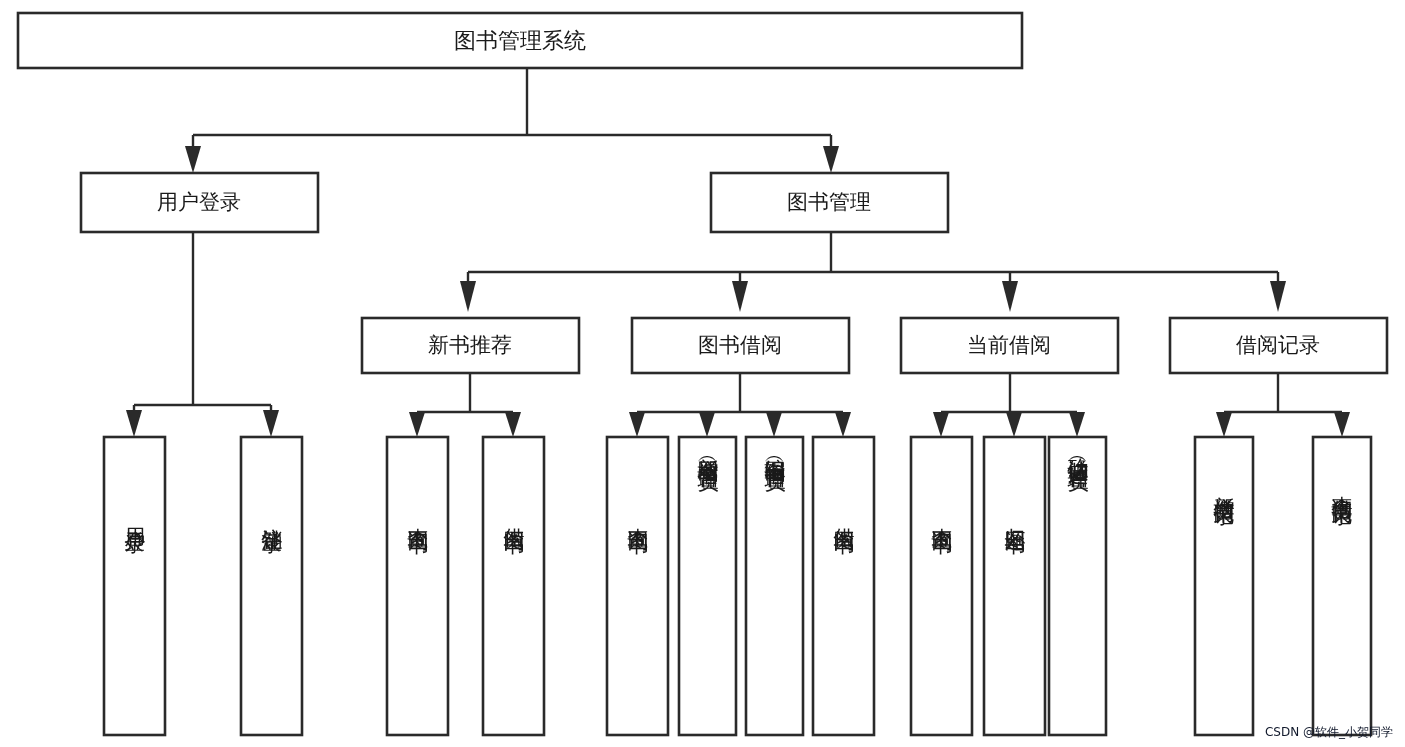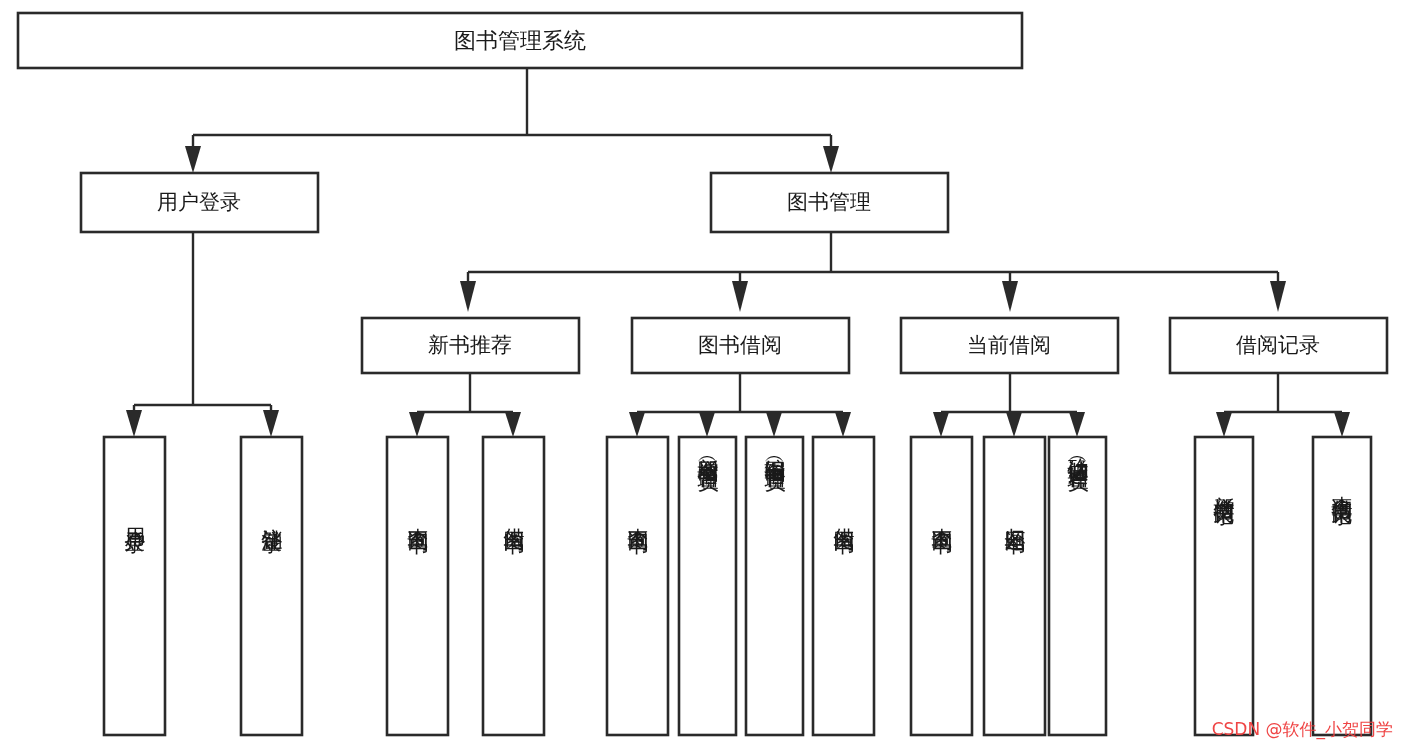--- a/index.html
+++ b/index.html
@@ -64,22 +64,22 @@
     writing-mode: vertical-rl;
     text-orientation: upright;
     letter-spacing: 2px;
     text-anchor: middle;
   }
   .watermark {
     position: absolute;
     right: 12px;
     bottom: 6px;
     font-family: "DejaVu Sans", "Liberation Sans", sans-serif;
-    font-size: 17px;
-    color: #ef4444;
+    font-size: 12px;
+    color: #0f172a;
     white-space: nowrap;
     pointer-events: none;
     user-select: none;
   }
 </style>
 </head>
 <body>
 
 <div id="diagram-root">
 

